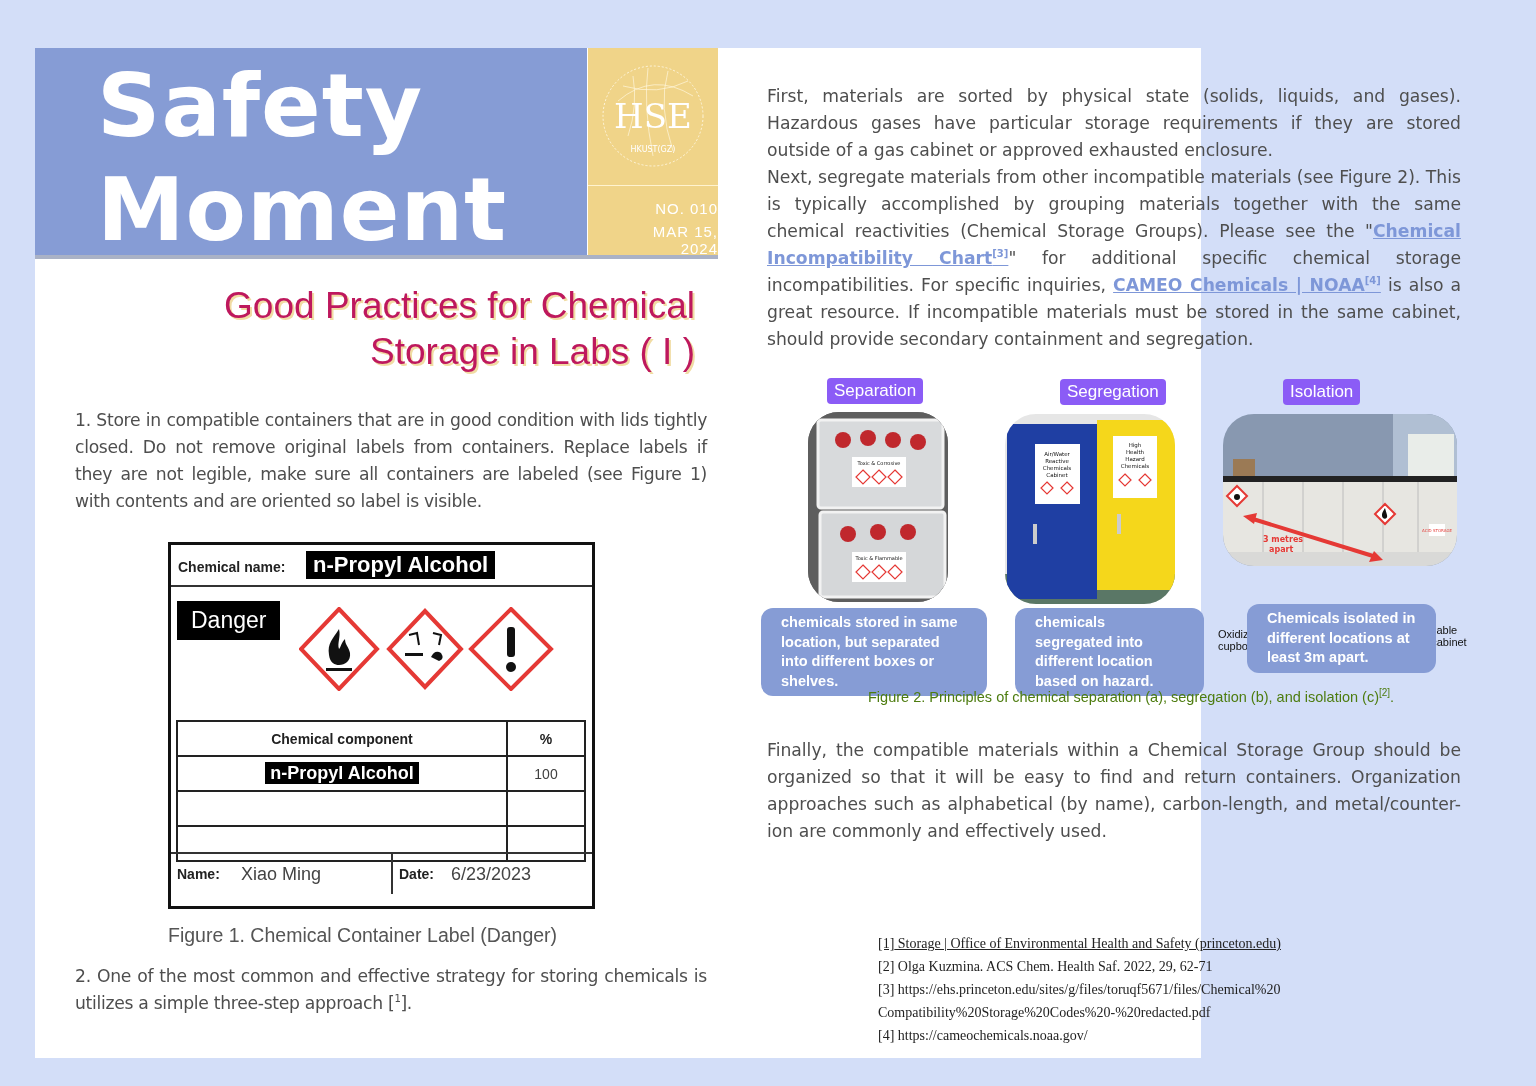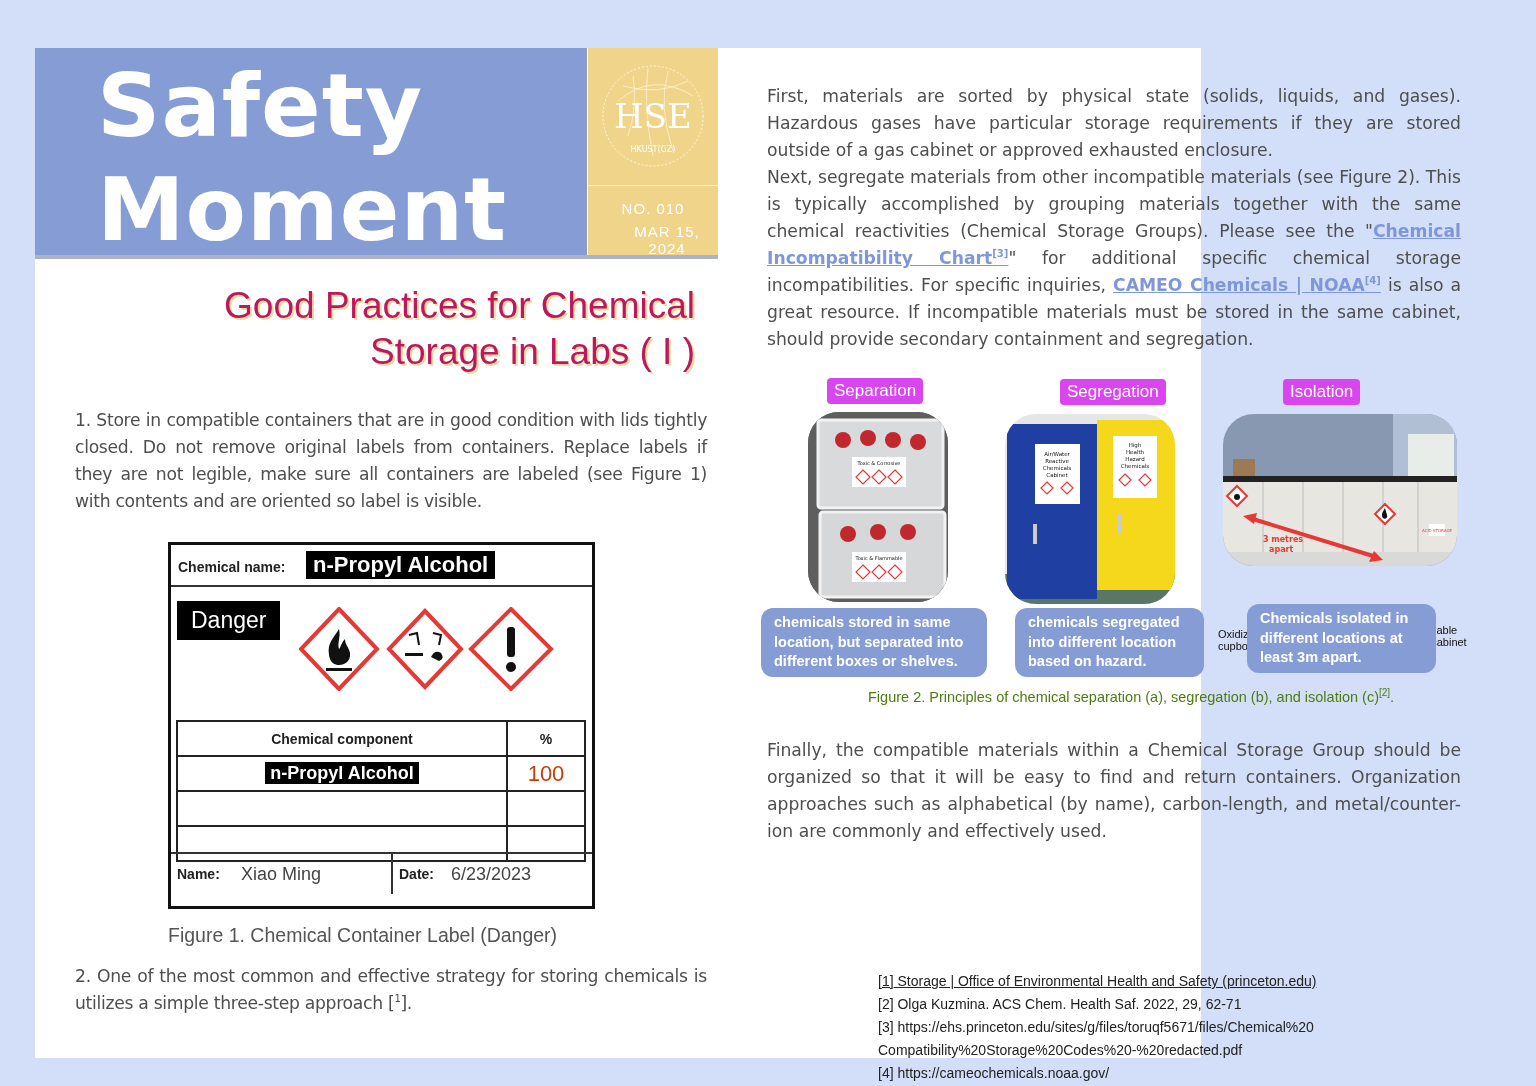--- a/index.html
+++ b/index.html
@@ -9,21 +9,21 @@
 
   
   .header { position: absolute; left: 0; top: 0; width: 683px; height: 210px; }
   .title-block { position: absolute; left: 0; top: 0; width: 552px; height: 207px; background: #869cd5; }
   .title-block .t { position: absolute; left: 62px; color: #fff; font-family: "DejaVu Sans", sans-serif; font-weight: bold; font-size: 88px; letter-spacing: 1px; line-height: 1; }
   .title-block .t1 { top: 14px; }
   .title-block .t2 { top: 118px; }
   .badge { position: absolute; left: 553px; top: 0; width: 130px; height: 207px; background: #f0d489; }
   .badge .logo { position: absolute; left: 10px; top: 8px; width: 110px; height: 120px; }
   .badge .sep { position: absolute; left: 0; top: 137px; width: 130px; height: 1px; background: #fff3cf; }
-  .badge .no, .badge .date { position: absolute; left: 0; width: 130px; text-align: center; color: #ffffff; font-family: "Liberation Sans", sans-serif; font-size: 15px; letter-spacing: 1px; }
+  .badge .no, .badge .date { position: absolute; left: 0; width: 130px; text-align: right; color: #ffffff; font-family: "Liberation Sans", sans-serif; font-size: 15px; letter-spacing: 1px; }
   .badge .no { top: 152px; }
   .badge .date { top: 175px; padding-left: 28px; }
   .header-rule { position: absolute; left: 0; top: 207px; width: 683px; height: 4px; background: #aab2c6; }
 
   
   .subtitle { position: absolute; left: 40px; top: 235px; width: 620px; text-align: right; font-family: "Liberation Sans", sans-serif; font-weight: normal; font-size: 37px; line-height: 46px; color: #be185d; text-shadow: 2px 2px 0 #f1dca3; }
 
   .body-text { font-family: "DejaVu Sans", sans-serif; color: #4e4e4e; font-size: 17.2px; line-height: 27px; text-align: justify; }
   .p1 { position: absolute; left: 40px; top: 359px; width: 632px; letter-spacing: -0.3px; }
   .p2 { position: absolute; left: 40px; top: 915px; width: 632px; letter-spacing: -0.3px; }
@@ -32,42 +32,42 @@
   .label { position: absolute; left: 133px; top: 494px; width: 427px; height: 367px; border: 3px solid #111; background: #fff; font-family: "Liberation Sans", sans-serif; }
   .label .row-name { position: absolute; left: 0; top: 0; width: 421px; height: 42px; border-bottom: 2px solid #333; }
   .label .lbl-small { position: absolute; left: 7px; top: 14px; font-size: 14px; font-weight: bold; color: #222; }
   .label .chem-name { position: absolute; left: 135px; top: 6px; background: #000; color: #fff; font-weight: bold; font-size: 22px; padding: 1px 7px; }
   .label .danger { position: absolute; left: 6px; top: 56px; background: #000; color: #fff; font-size: 23px; padding: 6px 14px; }
   .label .pictos { position: absolute; left: 128px; top: 62px; width: 260px; height: 84px; }
   .label table { position: absolute; left: 5px; top: 175px; width: 410px; border-collapse: collapse; }
   .label td, .label th { border: 2px solid #222; height: 35px; font-size: 14px; text-align: center; color: #222; }
   .label th { font-weight: bold; }
   .label .comp { background: #000; color: #fff; font-weight: bold; font-size: 18px; padding: 1px 5px; }
-  .label .pct { font-size: 22px; color: #c2410c; }
+  .label .pct { font-size: 14px; color: #404040; }
   .label .row-sig { position: absolute; left: 0; top: 307px; width: 421px; height: 40px; border-top: 2px solid #333; }
   .label .sig-div { position: absolute; left: 220px; top: 0; width: 2px; height: 40px; background: #333; }
   .label .sig-k { position: absolute; top: 12px; font-size: 14px; font-weight: bold; color: #222; }
   .label .sig-v { position: absolute; top: 10px; font-size: 18px; color: #444; }
   .fig1-cap { position: absolute; left: 133px; top: 876px; width: 440px; font-family: "Liberation Sans", sans-serif; font-size: 19.5px; color: #555; }
 
   
   .p3 { position: absolute; left: 732px; top: 35px; width: 694px; }
   .p3 a { color: #7e97d8; font-weight: bold; text-decoration: underline; }
   .p3 sup, .cap2 sup, .p2 sup { font-size: 10px; line-height: 0; }
 
   .fig2 { position: absolute; left: 722px; top: 326px; width: 710px; height: 340px; }
-  .tag { position: absolute; background: #d946ef; color: #fff; font-family: "Liberation Sans", sans-serif; font-size: 17px; padding: 3px 7px; border-radius: 4px; }
+  .tag { position: absolute; background: #8b5cf6; color: #fff; font-family: "Liberation Sans", sans-serif; font-size: 17px; padding: 3px 7px; border-radius: 4px; }
   .photo { position: absolute; overflow: hidden; border-radius: 31px; }
-  .desc { position: absolute; background: #869cd5; color: #fff; font-family: "Liberation Sans", sans-serif; font-weight: bold; font-size: 14.5px; line-height: 19.5px; padding: 5px 13px; border-radius: 12px; }
+  .desc { position: absolute; background: #869cd5; color: #fff; font-family: "Liberation Sans", sans-serif; font-weight: bold; font-size: 14.5px; line-height: 19.5px; padding: 5px 20px; border-radius: 12px; }
   .annot { position: absolute; font-family: "Liberation Sans", sans-serif; font-size: 11px; color: #111; line-height: 12px; }
   .cap2 { position: absolute; left: 795px; top: 641px; width: 630px; font-family: "Liberation Sans", sans-serif; font-size: 14.5px; color: #4d7c0f; margin-left: 38px; }
 
   .p4 { position: absolute; left: 732px; top: 689px; width: 694px; }
 
-  .refs { position: absolute; left: 843px; top: 884px; width: 560px; font-family: Liberation Sans, sans-serif; font-size: 14px; line-height: 23px; color: #222; margin-top: 38px; }
+  .refs { position: absolute; left: 843px; top: 884px; width: 560px; font-family: Liberation Serif, serif; font-size: 14px; line-height: 23px; color: #222; }
   .refs .u { text-decoration: underline; }
 </style>
 </head>
 <body>
 
 <div class="page">
 
   <div class="header">
     <div class="title-block">
       <div class="t t1">Safety</div>

